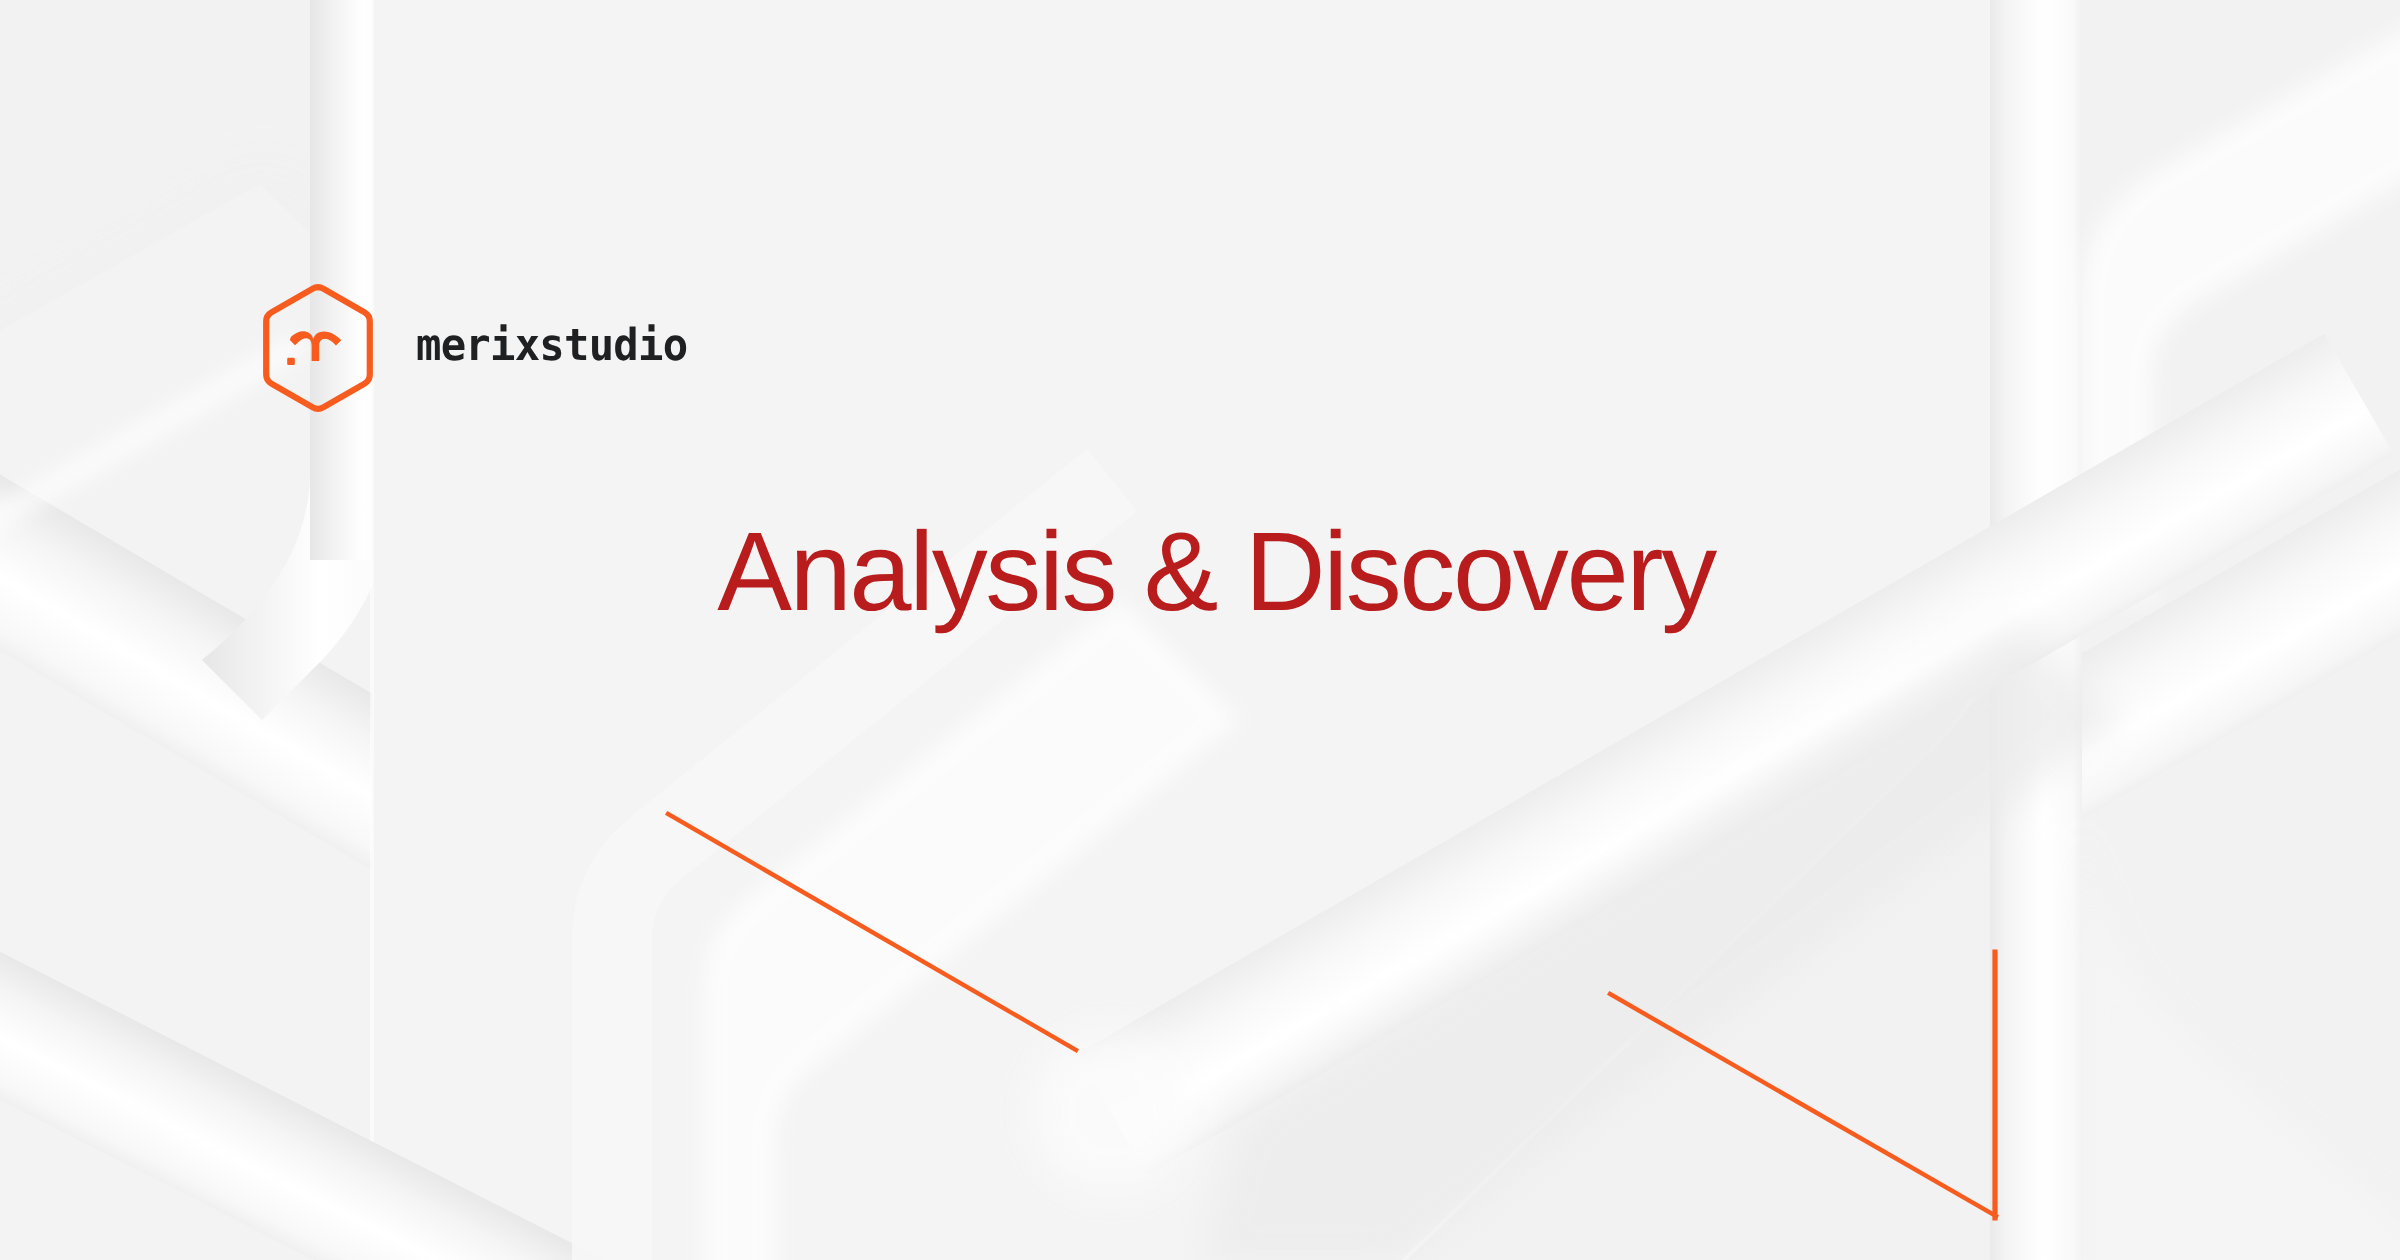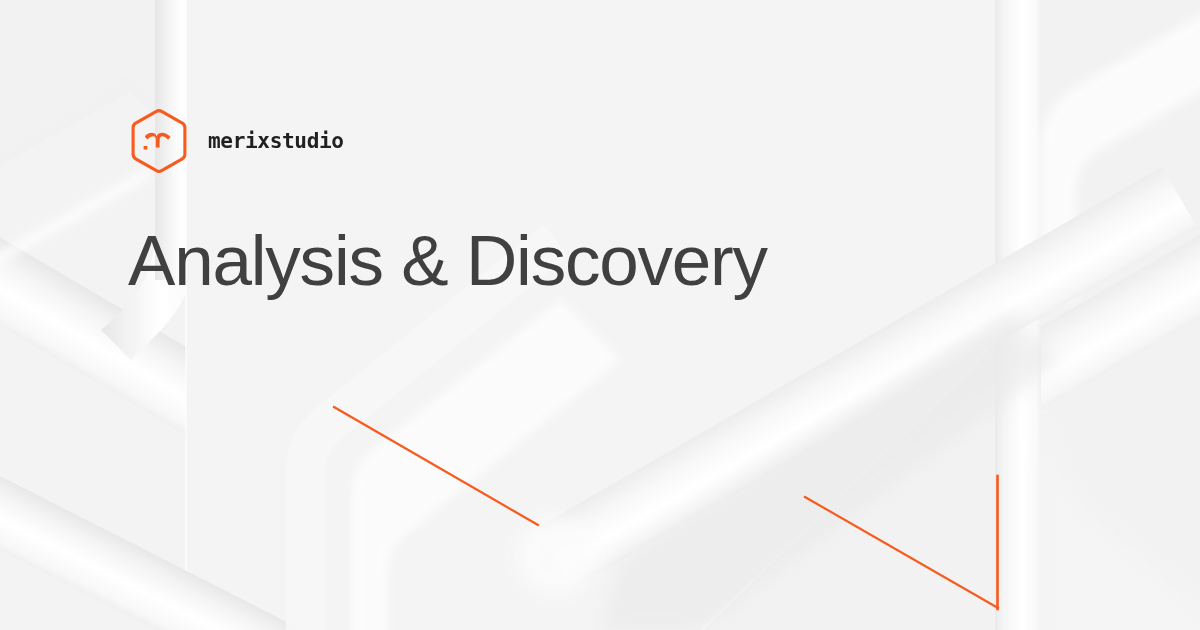--- a/index.html
+++ b/index.html
@@ -31,22 +31,23 @@
     inset: 0;
     width: 1200px;
     height: 630px;
     display: block;
   }
 
   
   .content {
     position: absolute;
     left: 128px;
-    top: 103px;
+    top: 136px;
     width: 960px;
+    text-align: center;
   }
 
   .brand {
     display: flex;
     align-items: center;
     gap: 18px;
     height: 76px;
   }
 
   .brand-mark {
@@ -64,25 +65,25 @@
     color: #1f2022;
     line-height: 1;
     white-space: nowrap;
     transform: scaleX(0.96);
     transform-origin: left center;
   }
 
   .headline {
     margin: 0;
     padding-top: 44px;
-    font-size: 71px;
+    font-size: 56px;
     line-height: 1.06;
     font-weight: 500;
     letter-spacing: -1.2px;
-    color: #404040;
+    color: #b91c1c;
     white-space: nowrap;
   }
 </style>
 </head>
 <body>
 
 <div class="og-card">
 
   <div class="bg-layer">
     <svg class="bg-svg" viewBox="0 0 1200 630" xmlns="http://www.w3.org/2000/svg">

